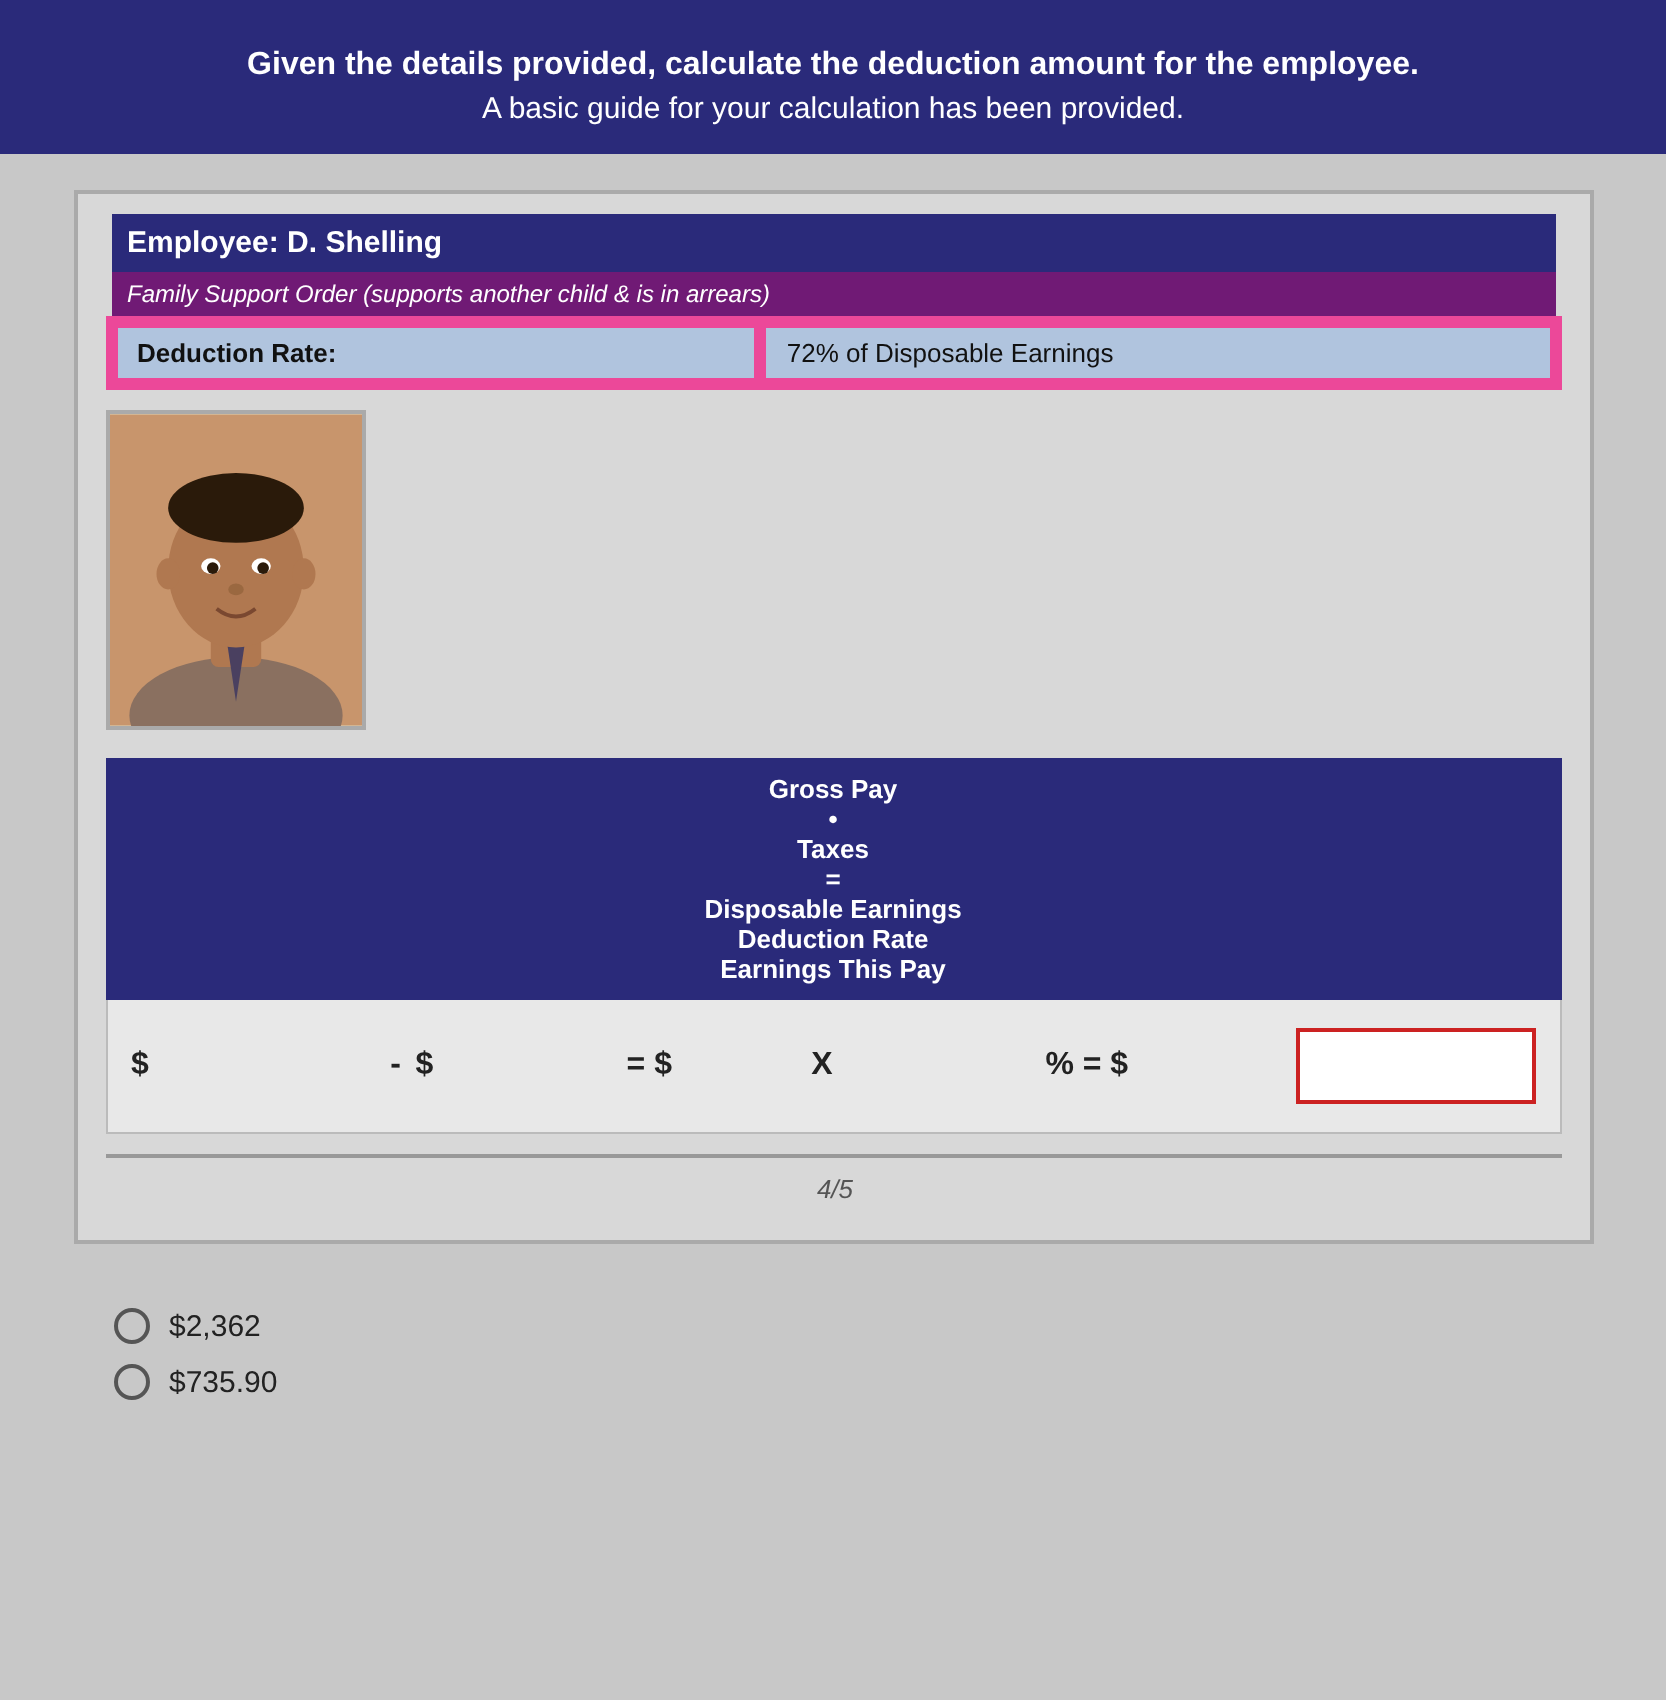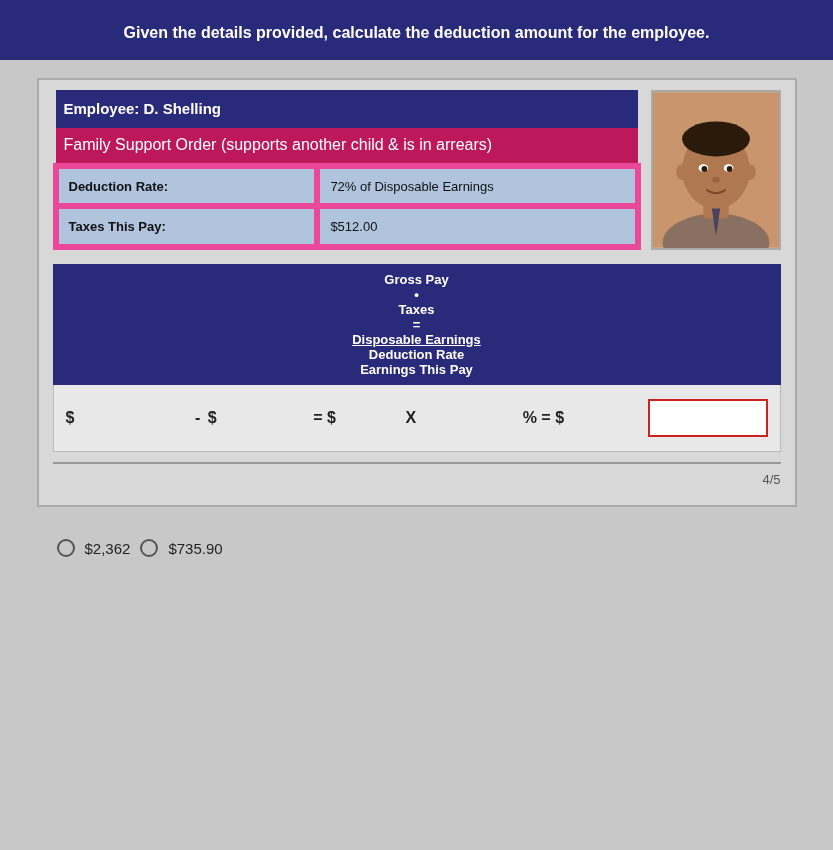--- a/index.html
+++ b/index.html
@@ -36,43 +36,45 @@
       background-color: #d8d8d8;
       border: 2px solid #aaa;
       width: 760px;
       margin-top: 18px;
       padding: 10px 14px 18px;
       position: relative;
     }
 
     .employee-section {
       display: flex;
+      flex-direction: column;
       gap: 10px;
       margin-bottom: 14px;
     }
 
     .employee-info-table {
       flex: 1;
       border-collapse: collapse;
       font-size: 13px;
     }
 
     .employee-info-table .emp-name-row td {
       background-color: #2a2a7a;
       color: white;
       font-weight: bold;
       font-size: 15px;
       padding: 6px 8px;
     }
 
     .employee-info-table .family-row td {
-      background-color: #be185d;
+      background-color: #701a75;
       color: white;
-      font-size: 16px;
+      font-size: 12px;
       padding: 4px 8px;
+      font-style: italic;
     }
 
     .employee-info-table .data-row td {
       background-color: #b0c4de;
       border: 6px solid #ec4899;
       padding: 5px 10px;
       color: #111;
     }
 
     .employee-info-table .data-row td:first-child {
@@ -122,21 +124,20 @@
     .calc-header .col-taxes {
       flex: 1;
     }
     .calc-header .col-eq {
       width: 30px;
       text-align: center;
     }
     .calc-header .col-disposable {
       flex: 1.4;
       text-align: center;
-      text-decoration: underline;
     }
     .calc-header .col-deduction-rate {
       flex: 1.2;
       text-align: center;
     }
     .calc-header .col-deduction-this-pay {
       flex: 1.6;
       text-align: right;
       font-weight: bold;
     }
@@ -176,30 +177,31 @@
       background-color: white;
       width: 120px;
       height: 38px;
       display: inline-block;
     }
 
     .page-num {
       font-size: 13px;
       color: #555;
       margin-top: 8px;
-      text-align: right;
+      text-align: center;
       padding-left: 2px;
+      font-style: italic;
     }
 
     
     .answer-choices {
       margin-top: 32px;
       width: 760px;
       display: flex;
-      flex-direction: row;
+      flex-direction: column;
       gap: 10px;
       padding-left: 20px;
     }
 
     .answer-choice {
       display: flex;
       align-items: center;
       gap: 10px;
       font-size: 15px;
       color: #222;
@@ -219,42 +221,39 @@
       height: 2px;
       background-color: #999;
       margin-top: 10px;
     }
   </style>
 </head>
 <body>
 
 <div class="top-banner">
   <div class="line1">Given the details provided, calculate the deduction amount for the employee.</div>
+  <div class="line2">A basic guide for your calculation has been provided.</div>
 </div>
 
 <div class="main-card">
 
   <div class="employee-section">
 
     <table class="employee-info-table">
       <tbody>
           <tr class="emp-name-row">
         <td colspan="2">Employee: D. Shelling</td>
       </tr>
       <tr class="family-row">
         <td colspan="2">Family Support Order (supports another child &amp; is in arrears)</td>
       </tr>
       <tr class="data-row">
         <td>Deduction Rate:</td>
         <td>72% of Disposable Earnings</td>
       </tr>
-      <tr class="data-row">
-        <td>Taxes This Pay:</td>
-        <td>$512.00</td>
-      </tr>
     </tbody>
       </table>
 
     <div class="employee-photo">
       <svg class="photo-placeholder" viewBox="0 0 130 160" xmlns="http://www.w3.org/2000/svg">
 
         <rect width="130" height="160" fill="#c8956c"></rect>
 
         <ellipse cx="65" cy="155" rx="55" ry="30" fill="#8a7060"></ellipse>
 

